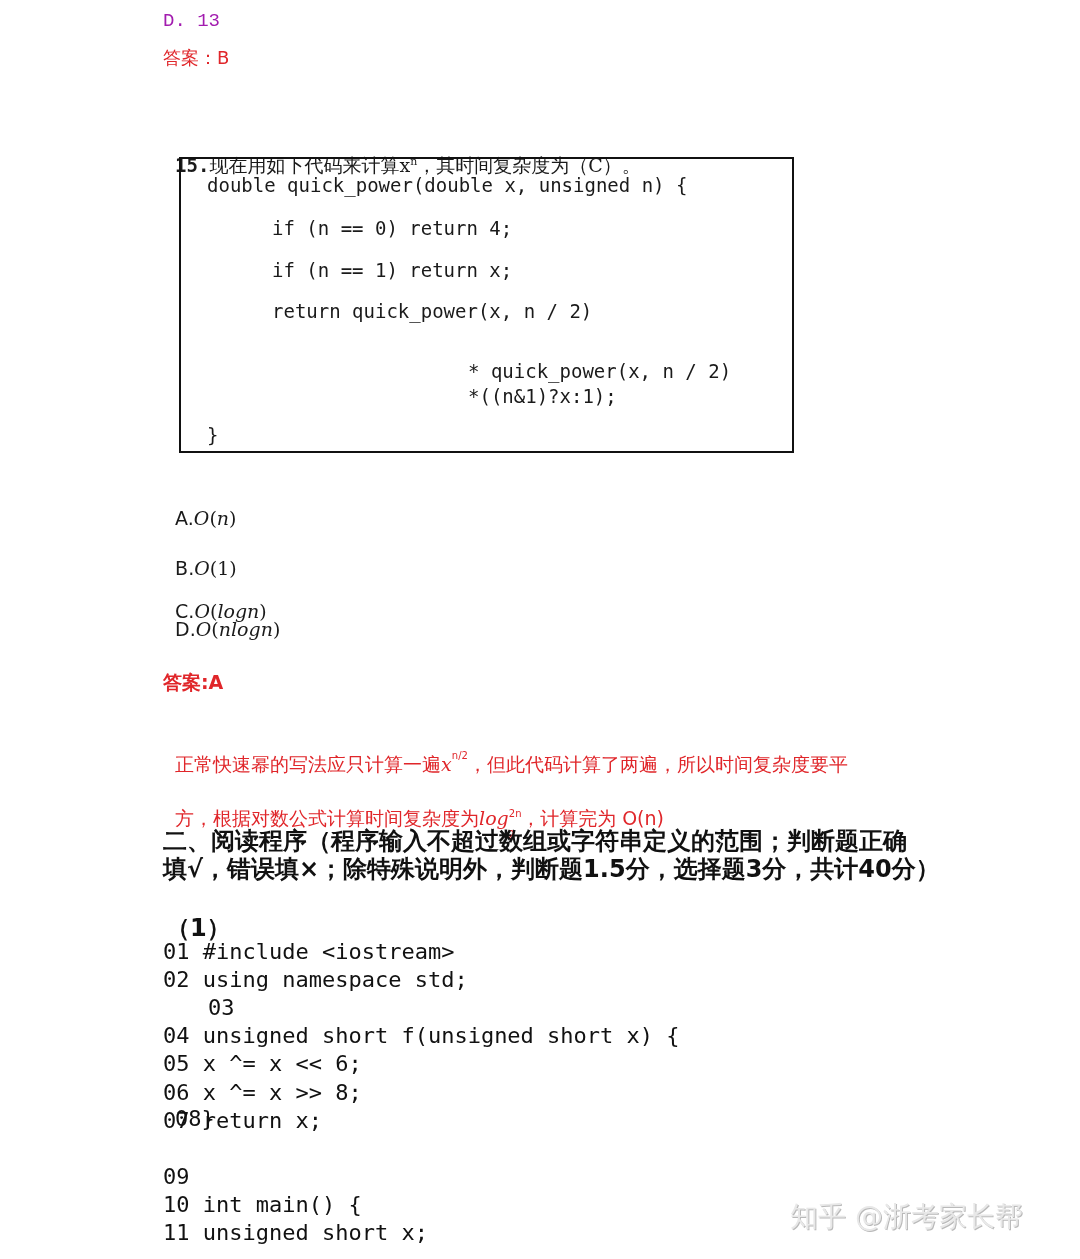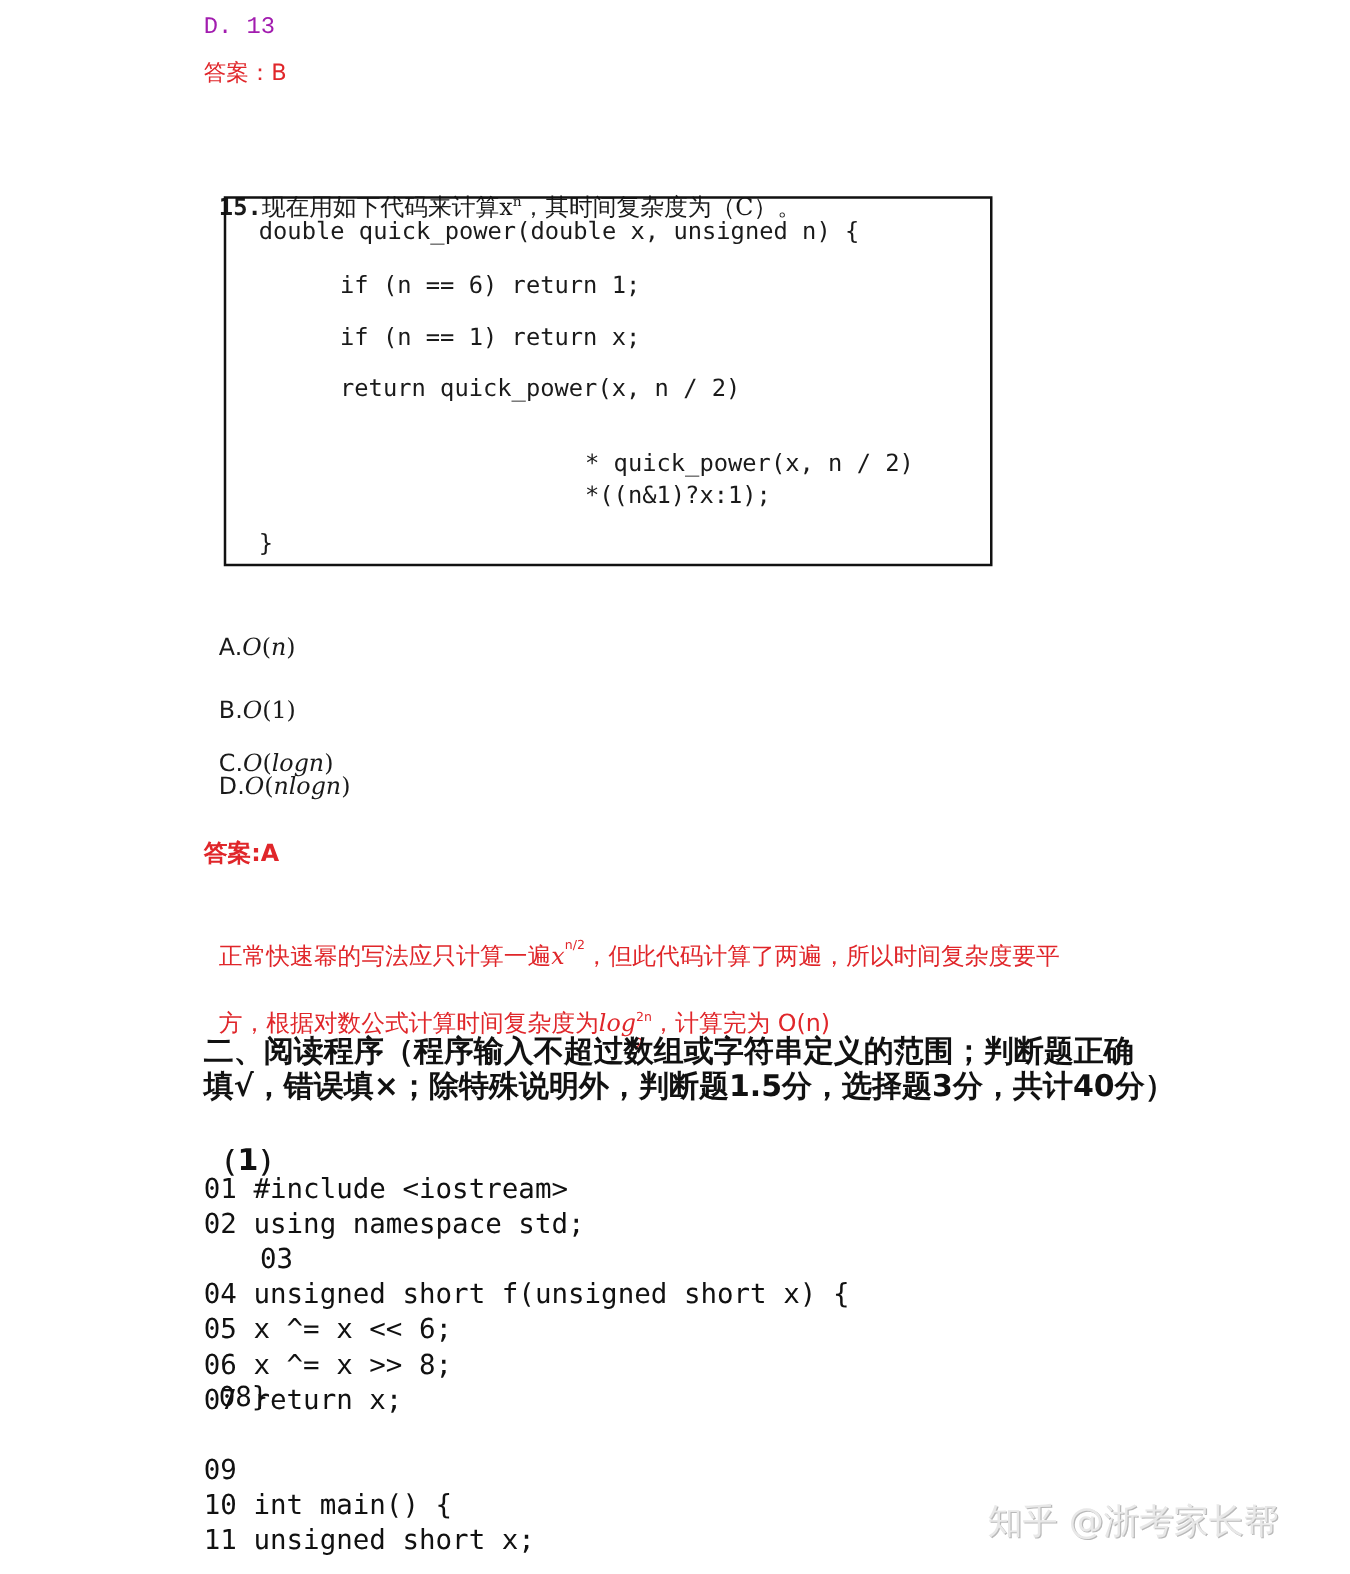--- a/index.html
+++ b/index.html
@@ -31,21 +31,21 @@
 
 <div class="abs opt" style="left:163px; top:10px;">D. 13</div>
 <div class="abs ans1 red" style="left:163px; top:46px;">答案：B</div>
 
 <div class="abs q" style="left:163px; top:131px;">
   <span class="num">15.</span><span>现在用如下代码来计算x</span><sup style="font-size:11px;">n</sup><span>，其时间复杂度为（C）。</span>
 </div>
 
 <div class="codebox"></div>
 <div class="code" style="left:207px; top:174px;">double quick_power(double x, unsigned n) {</div>
-<div class="code" style="left:272px; top:217px;">if (n == 6) return 1;</div>
+<div class="code" style="left:272px; top:217px;">if (n == 0) return 4;</div>
 <div class="code" style="left:272px; top:259px;">if (n == 1) return x;</div>
 <div class="code" style="left:272px; top:300px;">return quick_power(x, n / 2)</div>
 <div class="code" style="left:468px; top:360px;">* quick_power(x, n / 2)</div>
 <div class="code" style="left:468px; top:385px;">*((n&amp;1)?x:1);</div>
 <div class="code" style="left:207px; top:424px;">}</div>
 
 <div class="abs mo" style="left:163px; top:485px;">
   <span>A.</span><i>O</i><span class="paren">(</span><i>n</i><span class="paren">)</span>
 </div>
 <div class="abs mo" style="left:163px; top:535px;">

